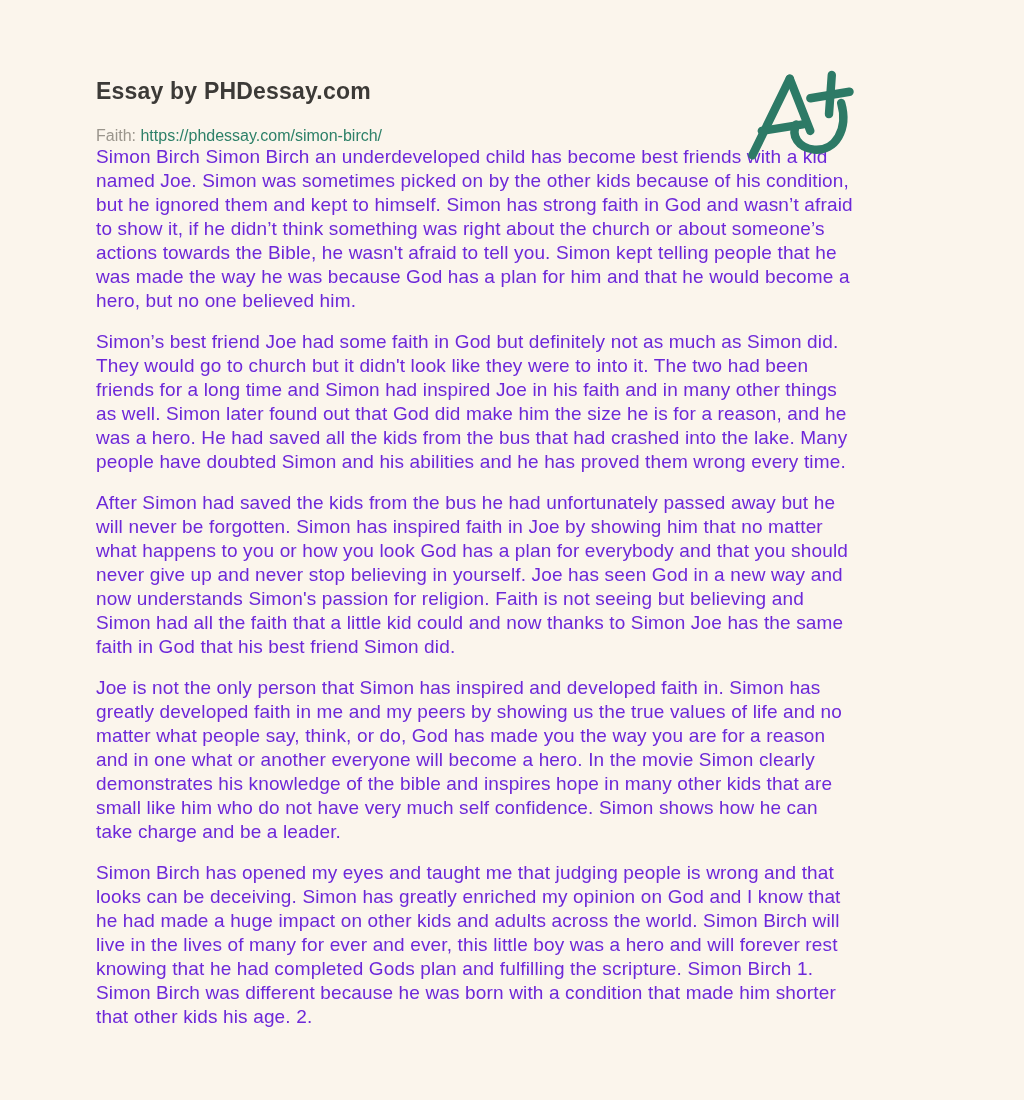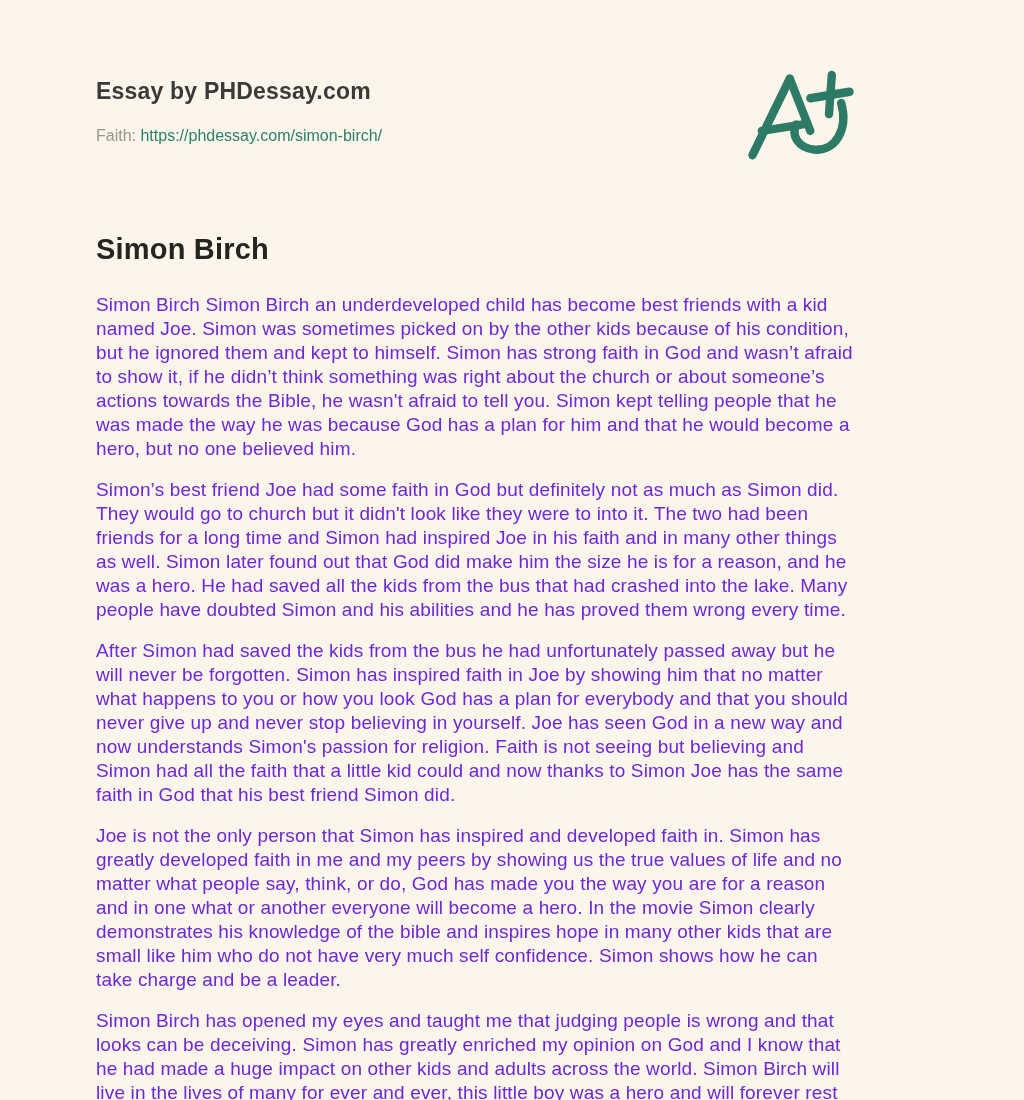--- a/index.html
+++ b/index.html
@@ -77,21 +77,20 @@
     </svg>
   </div>
 
   <h1 class="site-title">Essay by PHDessay.com</h1>
 
   <p class="source-line">
     <span>Faith:</span>
     <a class="source-link" href="#">https://phdessay.com/simon-birch/</a>
   </p>
 
-  <h2 class="article-title">Simon Birch</h2>
 
   <div class="essay-body">
       <p class="para">Simon Birch Simon Birch an underdeveloped child has become best friends with a kid named Joe. Simon was sometimes picked on by the other kids because of his condition, but he ignored them and kept to himself. Simon has strong faith in God and wasn’t afraid to show it, if he didn’t think something was right about the church or about someone’s actions towards the Bible, he wasn't afraid to tell you. Simon kept telling people that he was made the way he was because God has a plan for him and that he would become a hero, but no one believed him.</p>
       <p class="para">Simon’s best friend Joe had some faith in God but definitely not as much as Simon did. They would go to church but it didn't look like they were to into it. The two had been friends for a long time and Simon had inspired Joe in his faith and in many other things as well. Simon later found out that God did make him the size he is for a reason, and he was a hero. He had saved all the kids from the bus that had crashed into the lake. Many people have doubted Simon and his abilities and he has proved them wrong every time.</p>
       <p class="para">After Simon had saved the kids from the bus he had unfortunately passed away but he will never be forgotten. Simon has inspired faith in Joe by showing him that no matter what happens to you or how you look God has a plan for everybody and that you should never give up and never stop believing in yourself. Joe has seen God in a new way and now understands Simon's passion for religion. Faith is not seeing but believing and Simon had all the faith that a little kid could and now thanks to Simon Joe has the same faith in God that his best friend Simon did.</p>
       <p class="para">Joe is not the only person that Simon has inspired and developed faith in. Simon has greatly developed faith in me and my peers by showing us the true values of life and no matter what people say, think, or do, God has made you the way you are for a reason and in one what or another everyone will become a hero. In the movie Simon clearly demonstrates his knowledge of the bible and inspires hope in many other kids that are small like him who do not have very much self confidence. Simon shows how he can take charge and be a leader.</p>
       <p class="para">Simon Birch has opened my eyes and taught me that judging people is wrong and that looks can be deceiving. Simon has greatly enriched my opinion on God and I know that he had made a huge impact on other kids and adults across the world. Simon Birch will live in the lives of many for ever and ever, this little boy was a hero and will forever rest knowing that he had completed Gods plan and fulfilling the scripture. Simon Birch 1. Simon Birch was different because he was born with a condition that made him shorter that other kids his age. 2.</p>
     </div>
 
 </div>

